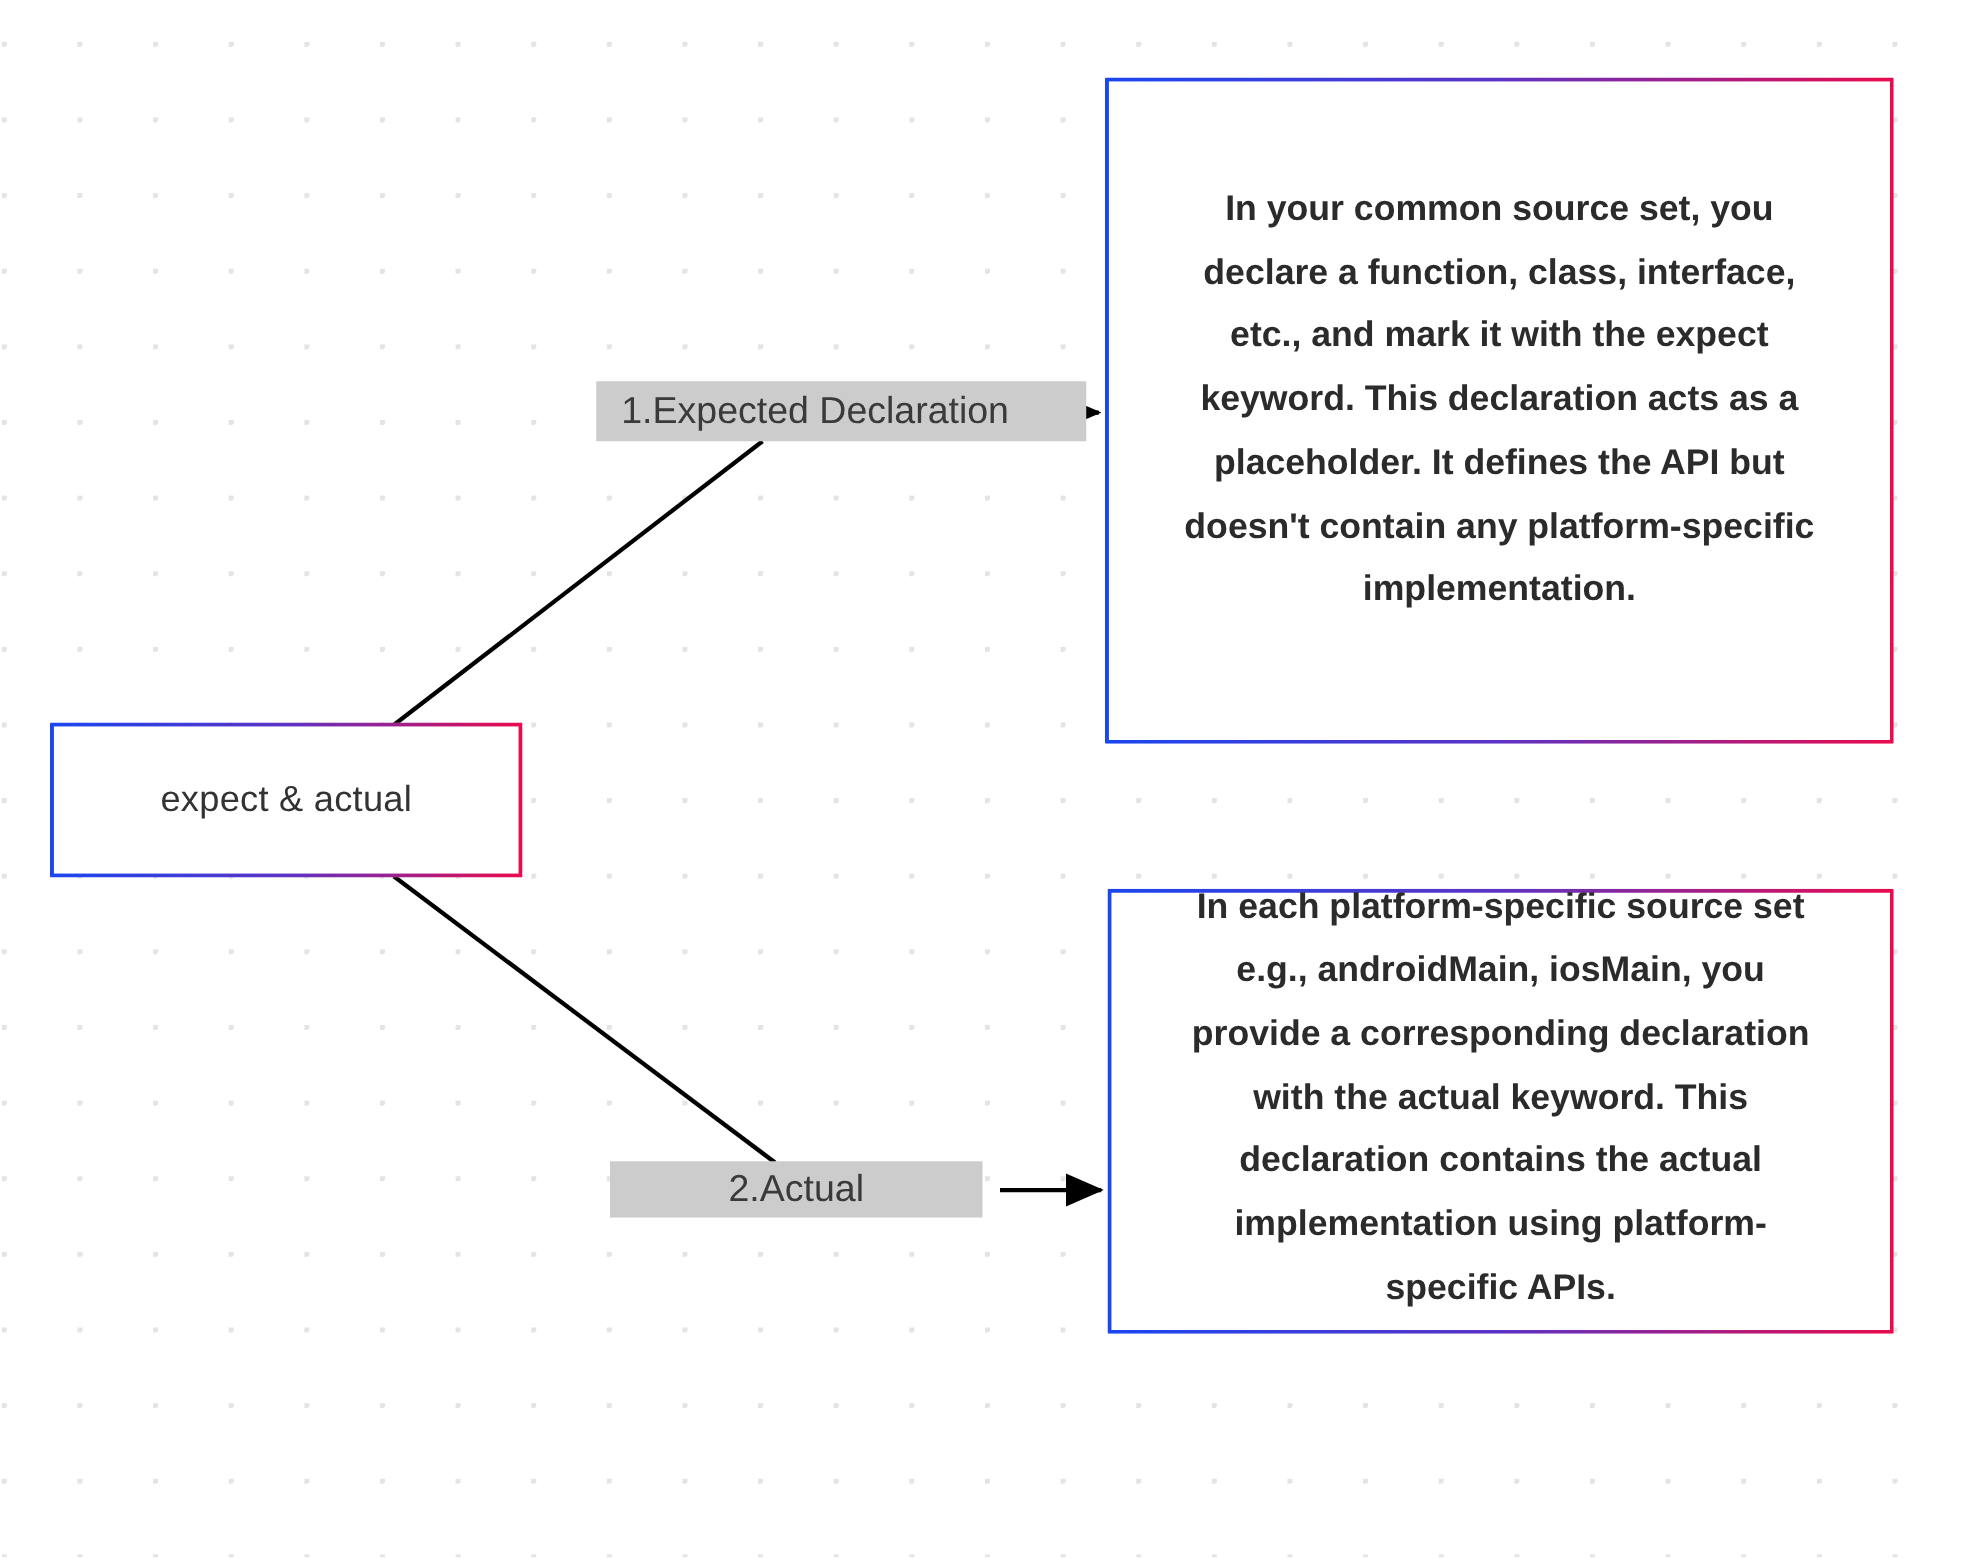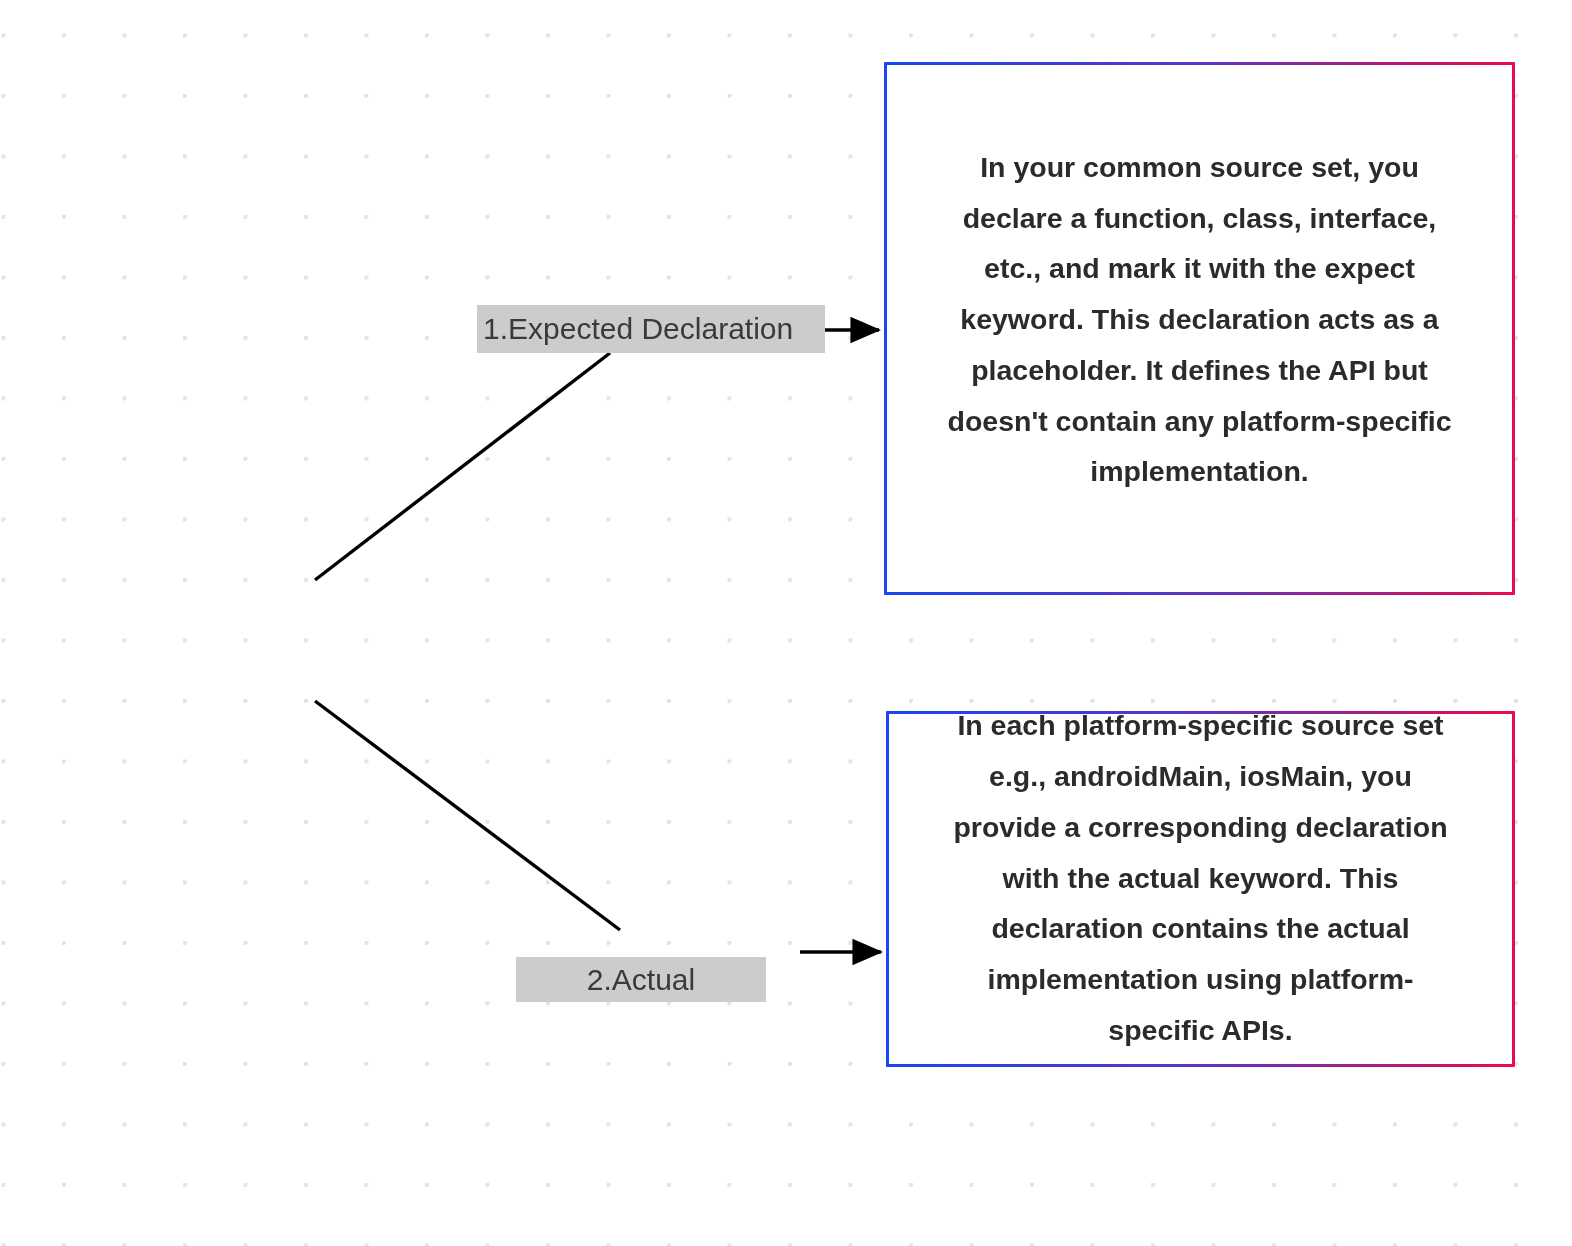--- a/index.html
+++ b/index.html
@@ -98,31 +98,30 @@
     font-weight: 400;
     display: flex;
     align-items: center;
     justify-content: center;
     box-sizing: border-box;
     white-space: nowrap;
   }
   #label-expected {
     left: 477px;
     top: 305px;
-    width: 348px;
+    width: 392px;
     height: 48px;
     justify-content: flex-start;
-    padding-left: 6px;
+    padding-left: 20px;
   }
   #label-actual {
-    left: 516px;
+    left: 488px;
     top: 929px;
-    width: 250px;
+    width: 298px;
     height: 45px;
-    margin-top: 28px;
   }
 </style>
 </head>
 <body>
 
 <div id="canvas">
 
   <svg id="connectors" viewBox="0 0 1572 1246" width="1572" height="1246" xmlns="http://www.w3.org/2000/svg">
     <defs>
       <marker id="arrowhead" markerWidth="9" markerHeight="9" refX="8.4" refY="4.5" orient="auto" markerUnits="strokeWidth">
@@ -132,20 +131,23 @@
 
     <line x1="315" y1="580" x2="610" y2="353" stroke="#000000" stroke-width="3.4" stroke-linecap="butt"></line>
 
     <line x1="823" y1="330" x2="879" y2="330" stroke="#000000" stroke-width="3.4" marker-end="url(#arrowhead)"></line>
 
     <line x1="315" y1="701" x2="620" y2="930" stroke="#000000" stroke-width="3.4" stroke-linecap="butt"></line>
 
     <line x1="800" y1="952" x2="881" y2="952" stroke="#000000" stroke-width="3.4" marker-end="url(#arrowhead)"></line>
   </svg>
 
+  <div class="node-box" id="node-root">
+    <span class="node-label">expect &amp; actual</span>
+  </div>
 
   <div class="branch-label" id="label-expected">
     <span>1.Expected Declaration</span>
   </div>
 
   <div class="branch-label" id="label-actual">
     <span>2.Actual</span>
   </div>
 
   <div class="node-box desc-box" id="node-desc-1">

